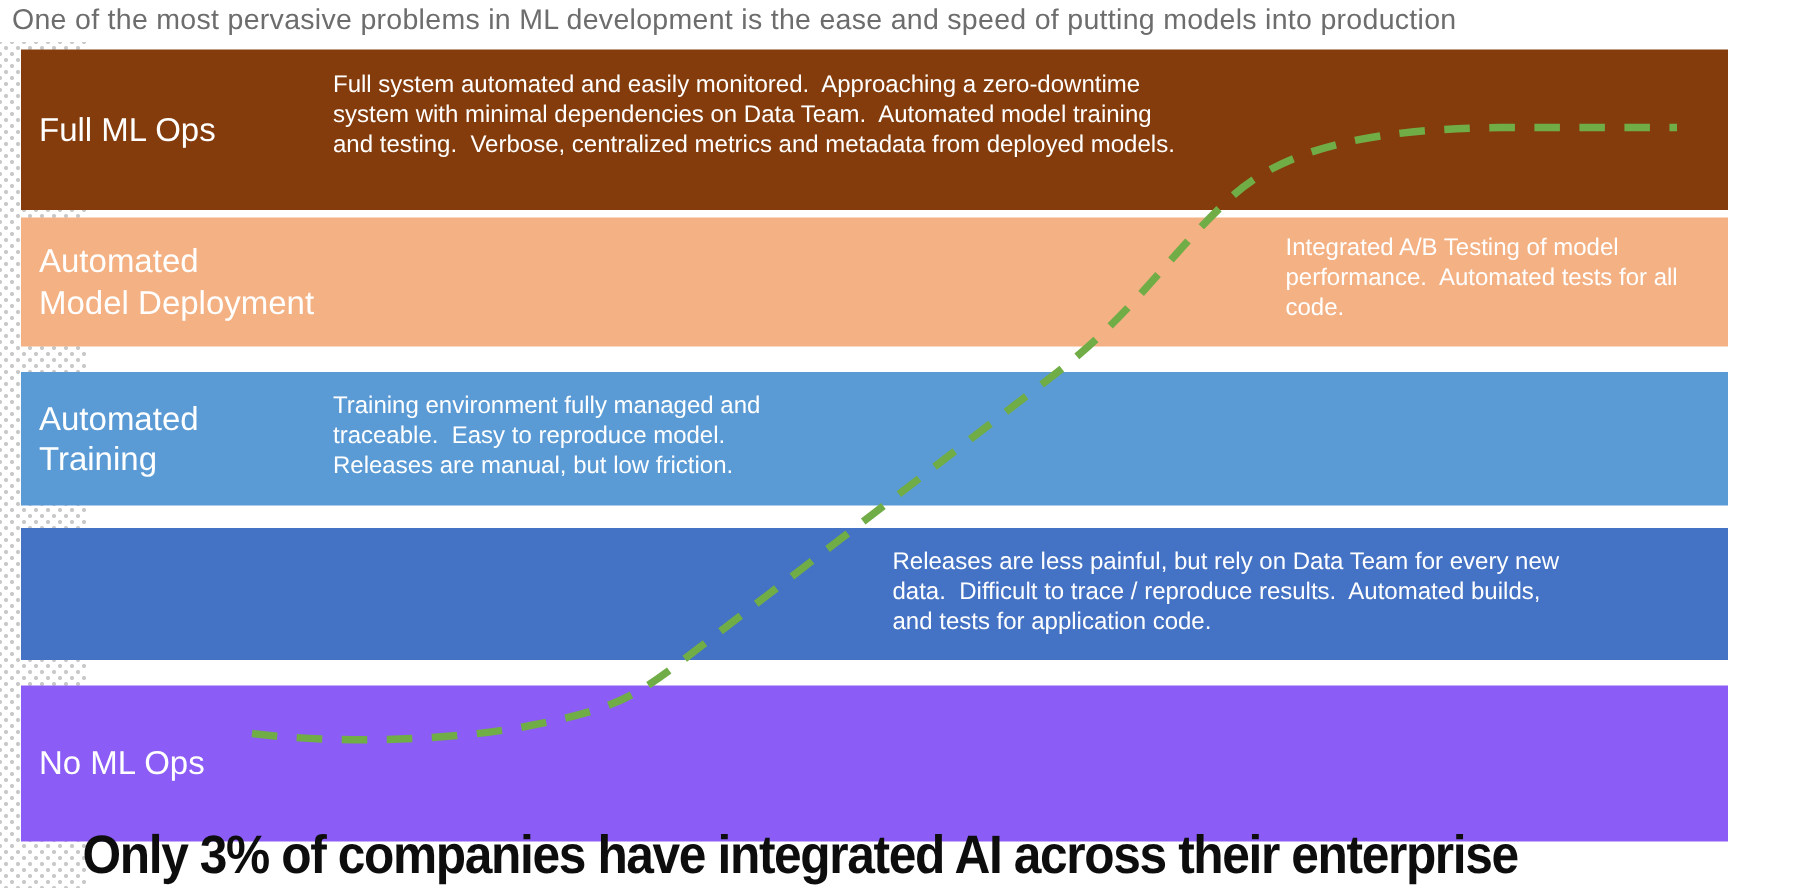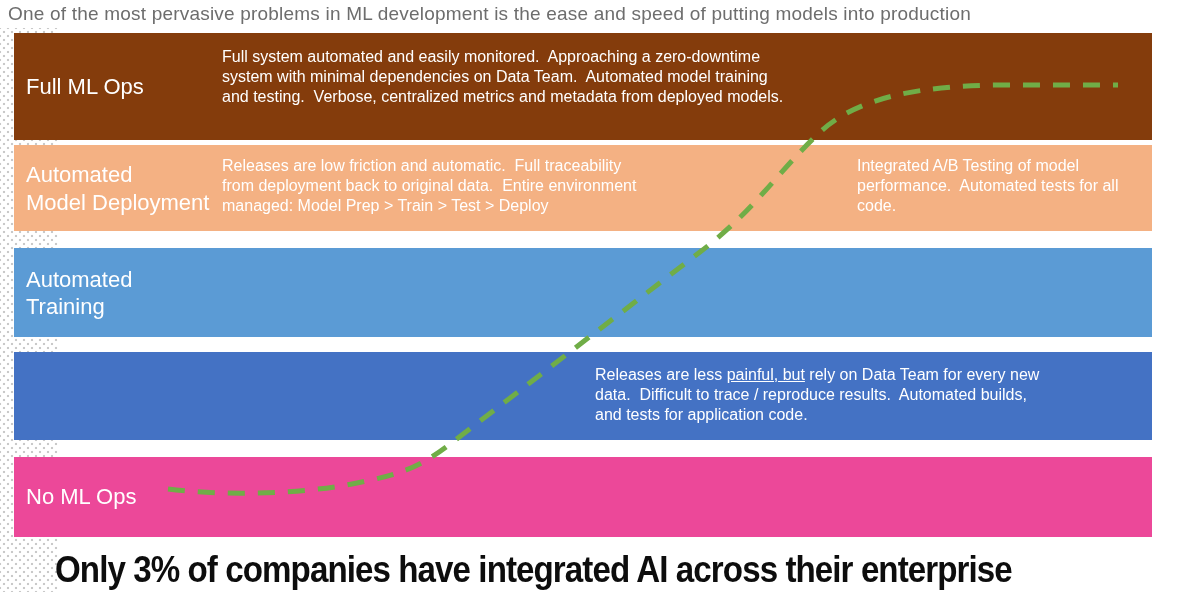--- a/index.html
+++ b/index.html
@@ -17,37 +17,37 @@
   }
   .header-title{
     position:absolute;left:8px;top:3px;z-index:3;
     font-size:19px;color:#6d6d6d;letter-spacing:.2px;white-space:nowrap;
   }
   .band{position:absolute;left:14px;width:1138px;z-index:1;}
   .band-1{top:33px;height:107px;background:#843C0C;}
   .band-2{top:145px;height:86px;background:#F4B183;}
   .band-3{top:248px;height:89px;background:#5B9BD5;}
   .band-4{top:352px;height:88px;background:#4472C4;}
-  .band-5{top:457px;height:80px;background:#ec4899;}
+  .band-5{top:457px;height:104px;background:#8b5cf6;}
   .band-label{
     position:absolute;left:12px;top:50%;transform:translateY(-50%);
     color:#ffffff;font-size:22px;line-height:1.25;white-space:pre-wrap;
   }
   .desc{
     position:absolute;color:#ffffff;font-size:16px;line-height:1.24;
     white-space:pre-wrap;
   }
   .b1-desc{left:208px;top:14px;}
   .b2-desc-l{left:208px;top:11px;}
   .b2-desc-r{left:843px;top:11px;}
   .b3-desc-l{left:208px;top:13px;}
   .b3-desc-r{left:741px;top:16px;}
   .b4-desc-r{left:581px;top:13px;}
   .b5-desc-r{left:446px;top:14px;font-size:17px;}
-  .u{text-decoration:underline;}
+  .u{}
   .curve-svg{position:absolute;left:0;top:0;z-index:2;pointer-events:none;}
   .footer-caption{
     position:absolute;left:55px;top:549px;z-index:3;
     font-size:36px;font-weight:bold;color:#0d0d0d;letter-spacing:-1px;
     transform:scaleX(0.92);transform-origin:left center;white-space:nowrap;
   }
 </style>
 </head>
 <body>
 
@@ -60,31 +60,31 @@
   <div class="band band-1">
     <div class="band-label">Full ML Ops</div>
     <div class="desc b1-desc">Full system automated and easily monitored.  Approaching a zero-downtime
 system with minimal dependencies on Data Team.  Automated model training
 and testing.  Verbose, centralized metrics and metadata from deployed models.</div>
   </div>
 
   <div class="band band-2">
     <div class="band-label">Automated
 Model Deployment</div>
-    <div class="desc b2-desc-l">Releases are low friction and automatic.  Full traceability
-from deployment back to original data.  Entire environment
-managed: Model Prep &gt; Train &gt; Test &gt; Deploy</div>
     <div class="desc b2-desc-r">Integrated A/B Testing of model
 performance.  Automated tests for all
 code.</div>
   </div>
 
   <div class="band band-3">
     <div class="band-label">Automated
 Training</div>
+    <div class="desc b3-desc-l">Training environment fully managed and
+traceable.  Easy to reproduce model.
+Releases are manual, but low friction.</div>
   </div>
 
   <div class="band band-4">
     <div class="desc b4-desc-r"><span>Releases are less </span><span class="u">painful, but</span><span> rely on Data Team for every new
 data.  Difficult to trace / reproduce results.  Automated builds,
 and tests for application code.</span></div>
   </div>
 
   <div class="band band-5">
     <div class="band-label">No ML Ops</div>

